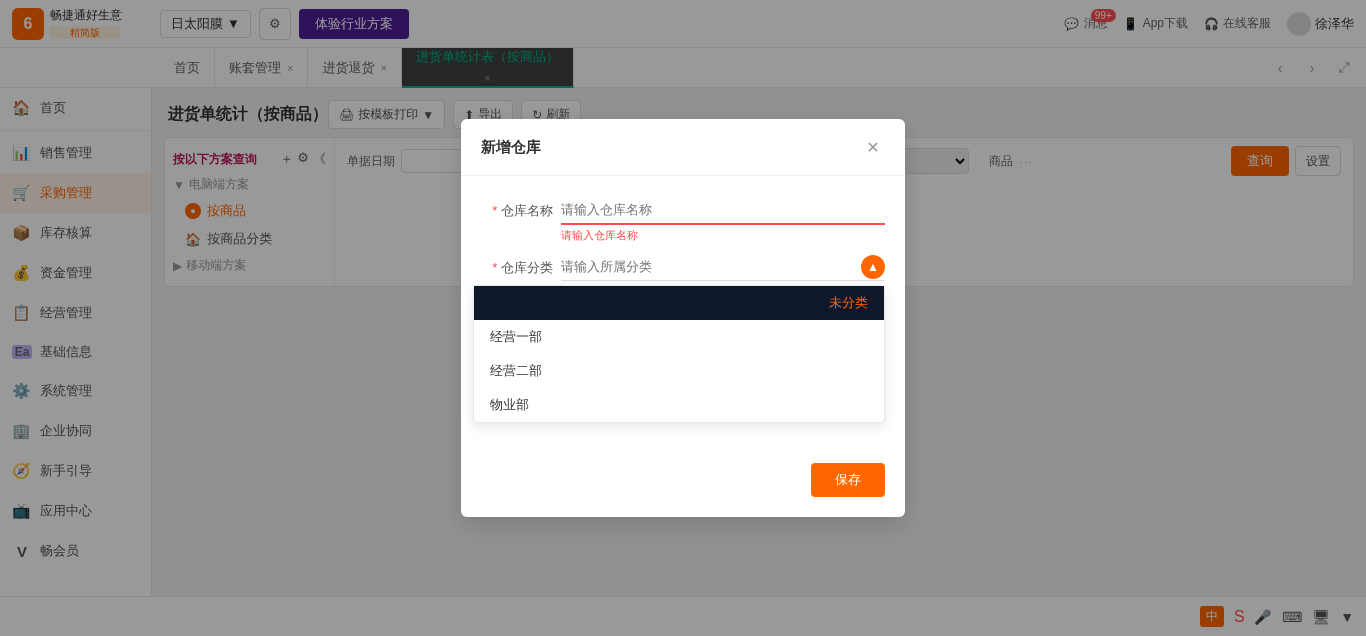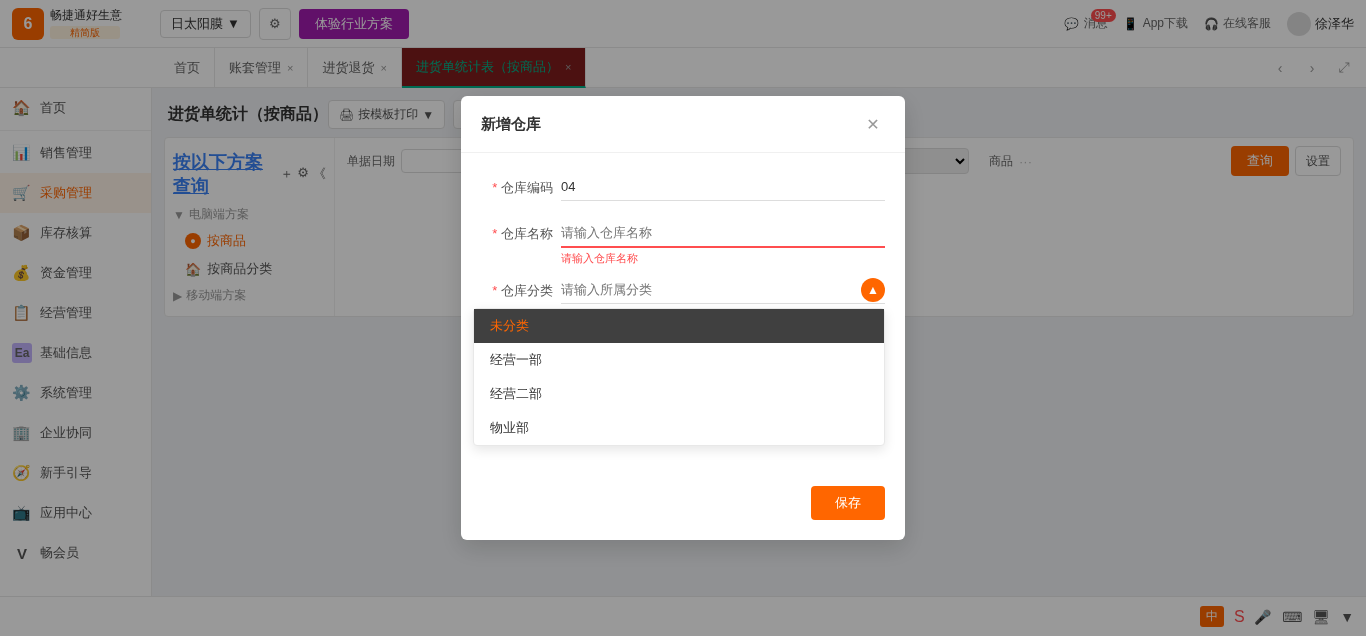--- a/index.html
+++ b/index.html
@@ -45,21 +45,21 @@
     }
     .store-selector span { color: #333; font-size: 13px; }
     .chevron-down { color: #999; font-size: 10px; }
     .gear-btn {
       width: 32px; height: 32px;
       border: 1px solid #ddd; border-radius: 4px;
       display: flex; align-items: center; justify-content: center;
       cursor: pointer; background: #fff; color: #666;
     }
     .trial-btn {
-      background: #a21caf; color: #fff;
+      background: #4c1d95; color: #fff;
       border: none; border-radius: 4px;
       padding: 6px 16px; cursor: pointer;
       font-size: 13px;
     }
 
     .header-right {
       display: flex; align-items: center; gap: 16px;
     }
     .header-icon-item {
       display: flex; align-items: center; gap: 4px;
@@ -87,23 +87,24 @@
       display: flex; align-items: center;
       padding: 0 14px;
       border-right: 1px solid #e8e8e8;
       cursor: pointer;
       font-size: 13px;
       color: #666;
       white-space: nowrap;
       gap: 6px;
     }
     .tab-item.active {
-      background: #7f1d1d;
+      background: #404040;
       color: #00b38a;
       border-bottom: 2px solid #00b38a;
+      flex-direction: column;
     }
     .tab-item .tab-close { color: #999; font-size: 11px; }
     .tab-bar-actions {
       margin-left: auto;
       display: flex; align-items: center;
       padding-right: 8px;
       gap: 4px;
     }
     .tab-bar-action-btn {
       width: 28px; height: 28px;
@@ -266,21 +267,21 @@
       border-radius: 4px;
       box-shadow: 0 4px 12px rgba(0,0,0,0.1);
       z-index: 100;
     }
     .dropdown-item {
       padding: 8px 16px;
       font-size: 13px;
       cursor: pointer;
       color: #333;
     }
-    .dropdown-item.selected { background: #404040; color: #ff6600; }
+    .dropdown-item.selected { background: #0f172a; color: #ff6600; text-align: right; }
 
     .form-textarea {
       flex: 1;
       border: none;
       border-bottom: 1px solid #ddd;
       padding: 6px 0;
       font-size: 13px;
       color: #333;
       outline: none;
       resize: none;
@@ -403,21 +404,21 @@
     </div>
     <div class="sidebar-item">
       <span class="sidebar-icon">💰</span>
       <span>资金管理</span>
     </div>
     <div class="sidebar-item">
       <span class="sidebar-icon">📋</span>
       <span>经营管理</span>
     </div>
     <div class="sidebar-item">
-      <span class="sidebar-icon" style="font-size:12px;font-weight:bold;color:#666;background:#c4b5fd;border-radius:3px;width:20px;height:20px;display:flex;align-items:center;justify-content:center;">Ea</span>
+      <span class="sidebar-icon" style="font-size:12px;font-weight:bold;color:#666;background:#c4b5fd;border-radius:3px;width:20px;height:14px;display:flex;align-items:center;justify-content:center;">Ea</span>
       <span>基础信息</span>
     </div>
     <div class="sidebar-item">
       <span class="sidebar-icon">⚙️</span>
       <span>系统管理</span>
     </div>
     <div class="sidebar-item">
       <span class="sidebar-icon">🏢</span>
       <span>企业协同</span>
     </div>
@@ -455,21 +456,21 @@
         <button class="action-btn">
           <span>↻</span>
           <span>刷新</span>
         </button>
       </div>
     </div>
 
     <div style="background:#fff;margin:0 12px 8px;border-radius:4px;display:flex;border:1px solid #e8e8e8;">
       <div class="query-sidebar" style="width:170px;border-right:1px solid #f0f0f0;padding:8px 0;">
         <div style="display:flex;align-items:center;justify-content:space-between;padding:4px 8px;">
-          <span style="font-size:18px;color:#3b82f6;font-weight:bold;text-decoration:underline;">按以下方案查询</span>
+          <span style="font-size:12px;color:#be185d;font-weight:bold;">按以下方案查询</span>
           <div style="display:flex;gap:4px;">
             <span style="cursor:pointer;color:#666;">＋</span>
             <span style="cursor:pointer;color:#666;">⚙</span>
             <span style="cursor:pointer;color:#666;">《</span>
           </div>
         </div>
         <div style="padding:4px 8px;font-size:12px;color:#999;display:flex;align-items:center;gap:4px;">
           <span>▼</span>
           <span>电脑端方案</span>
         </div>
@@ -526,27 +527,20 @@
 </div>
 
 <div class="modal-overlay">
   <div class="modal">
     <div class="modal-header">
       <span class="modal-title">新增仓库</span>
       <div class="modal-close">✕</div>
     </div>
     <div class="modal-body">
 
-      <div class="form-row">
-        <div class="form-label">
-          <span class="required">*</span>
-          <span>仓库编码</span>
-        </div>
-        <input type="text" class="form-control" value="04" style="">
-      </div>
 
       <div class="form-row" style="margin-bottom:28px;">
         <div class="form-label">
           <span class="required">*</span>
           <span>仓库名称</span>
         </div>
         <div style="flex:1;position:relative;">
           <input type="text" class="form-control error" style="border-bottom: 2px solid rgb(255, 77, 79); width: 100%;" placeholder="请输入仓库名称">
           <div class="error-msg" style="position:absolute;left:0;bottom:-18px;color:#ff4d4f;font-size:11px;">请输入仓库名称</div>
         </div>

